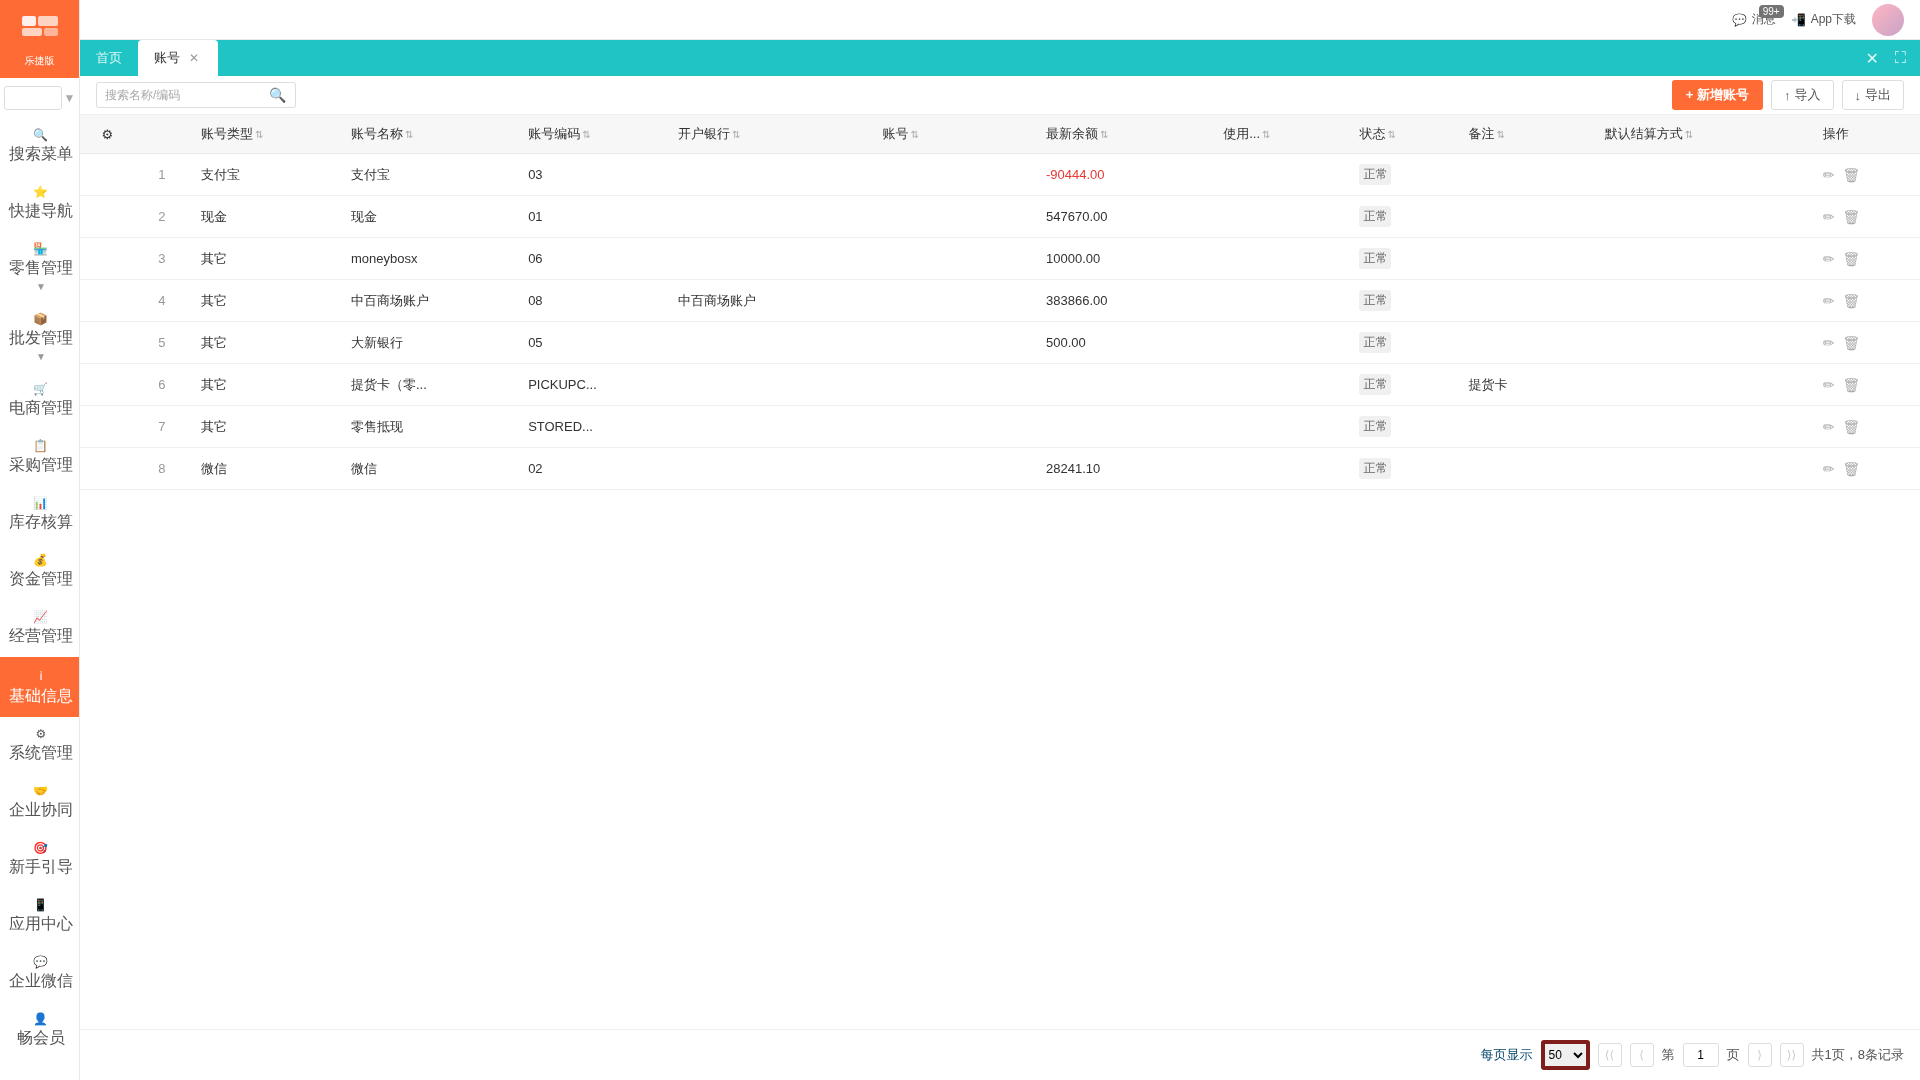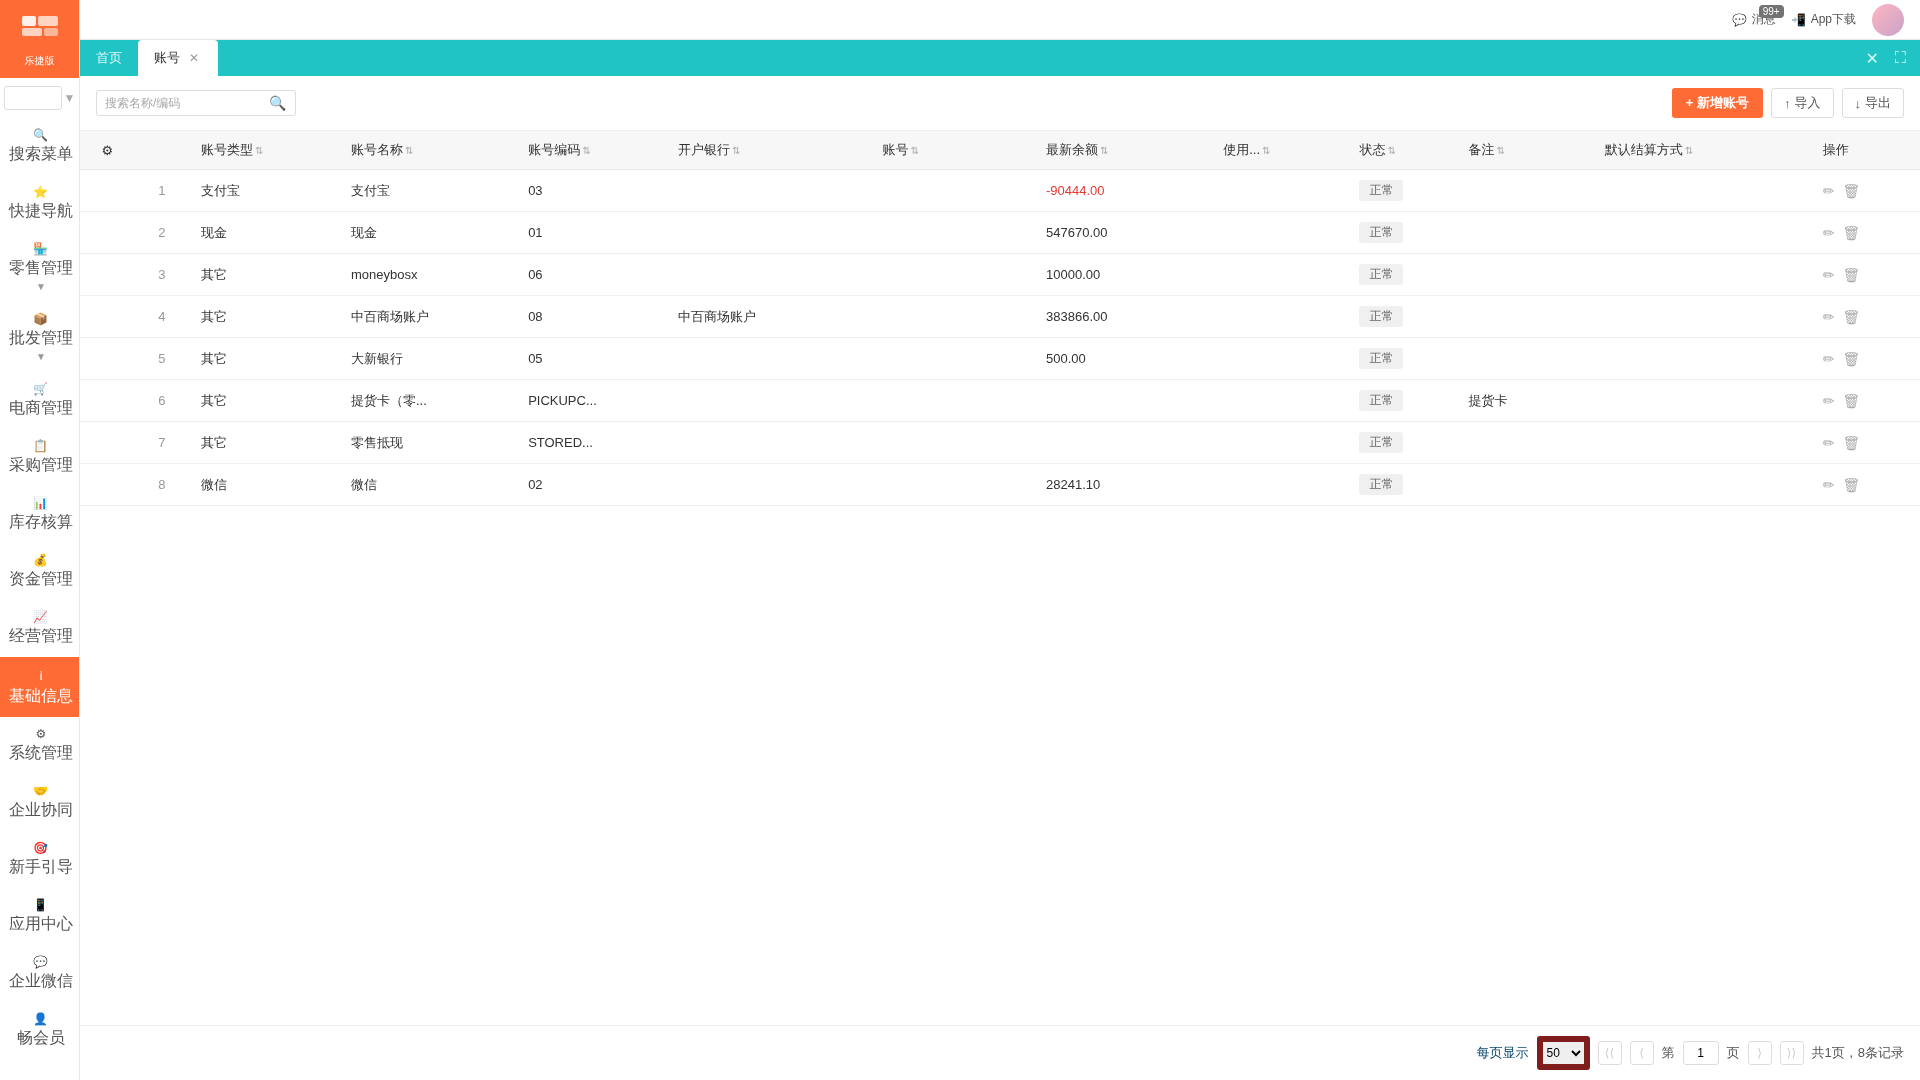--- a/index.html
+++ b/index.html
@@ -123,21 +123,21 @@
     .content {
       flex: 1;
       display: flex;
       flex-direction: column;
       background: #fff;
       overflow: hidden;
     }
 
     
     .toolbar {
-      padding: 12px 16px;
+      padding: 4px 16px;
       display: flex;
       justify-content: space-between;
       border-bottom: 1px solid #f0f0f0;
       flex-shrink: 0;
     }
     .toolbar-left { display: flex; align-items: center; gap: 8px; }
     .toolbar-right { display: flex; align-items: center; gap: 8px; }
     .search-box {
       display: flex;
       align-items: center;
@@ -197,21 +197,21 @@
       white-space: nowrap;
       border-bottom: 1px solid #e8e8e8;
       position: relative;
     }
     thead th .sort-icon { color: #aaa; font-size: 10px; margin-left: 2px; }
     tbody tr { border-bottom: 1px solid #f0f0f0; }
     tbody td { padding: 10px 12px; color: #333; white-space: nowrap; }
     .row-num { color: #999; text-align: center; width: 30px; }
     .status-badge {
       display: inline-block;
-      padding: 2px 10px;
+      padding: 2px 4px;
       border-radius: 3px;
       font-size: 12px;
       background: #f0f0f0;
       color: #666;
     }
     .status-normal { background: #f0f0f0; color: #666; }
     .action-icons { display: flex; align-items: center; gap: 8px; }
     .action-icon { cursor: pointer; color: #aaa; font-size: 14px; }
     .settings-icon-cell { text-align: center; }
 
@@ -222,21 +222,21 @@
       justify-content: flex-end;
       padding: 10px 16px;
       border-top: 1px solid #f0f0f0;
       gap: 8px;
       font-size: 13px;
       color: #555;
       flex-shrink: 0;
     }
     .pagination-label { color: #0c4a6e; margin-left: 40px; }
     .pagination-select {
-      border: 6px solid #7f1d1d;
+      border: 4px solid #7f1d1d;
       border-radius: 3px;
       padding: 3px 0;
       font-size: 12px;
       outline: none;
       cursor: pointer;
     }
     .page-btn {
       width: 24px;
       height: 24px;
       border: 1px solid #ddd;

